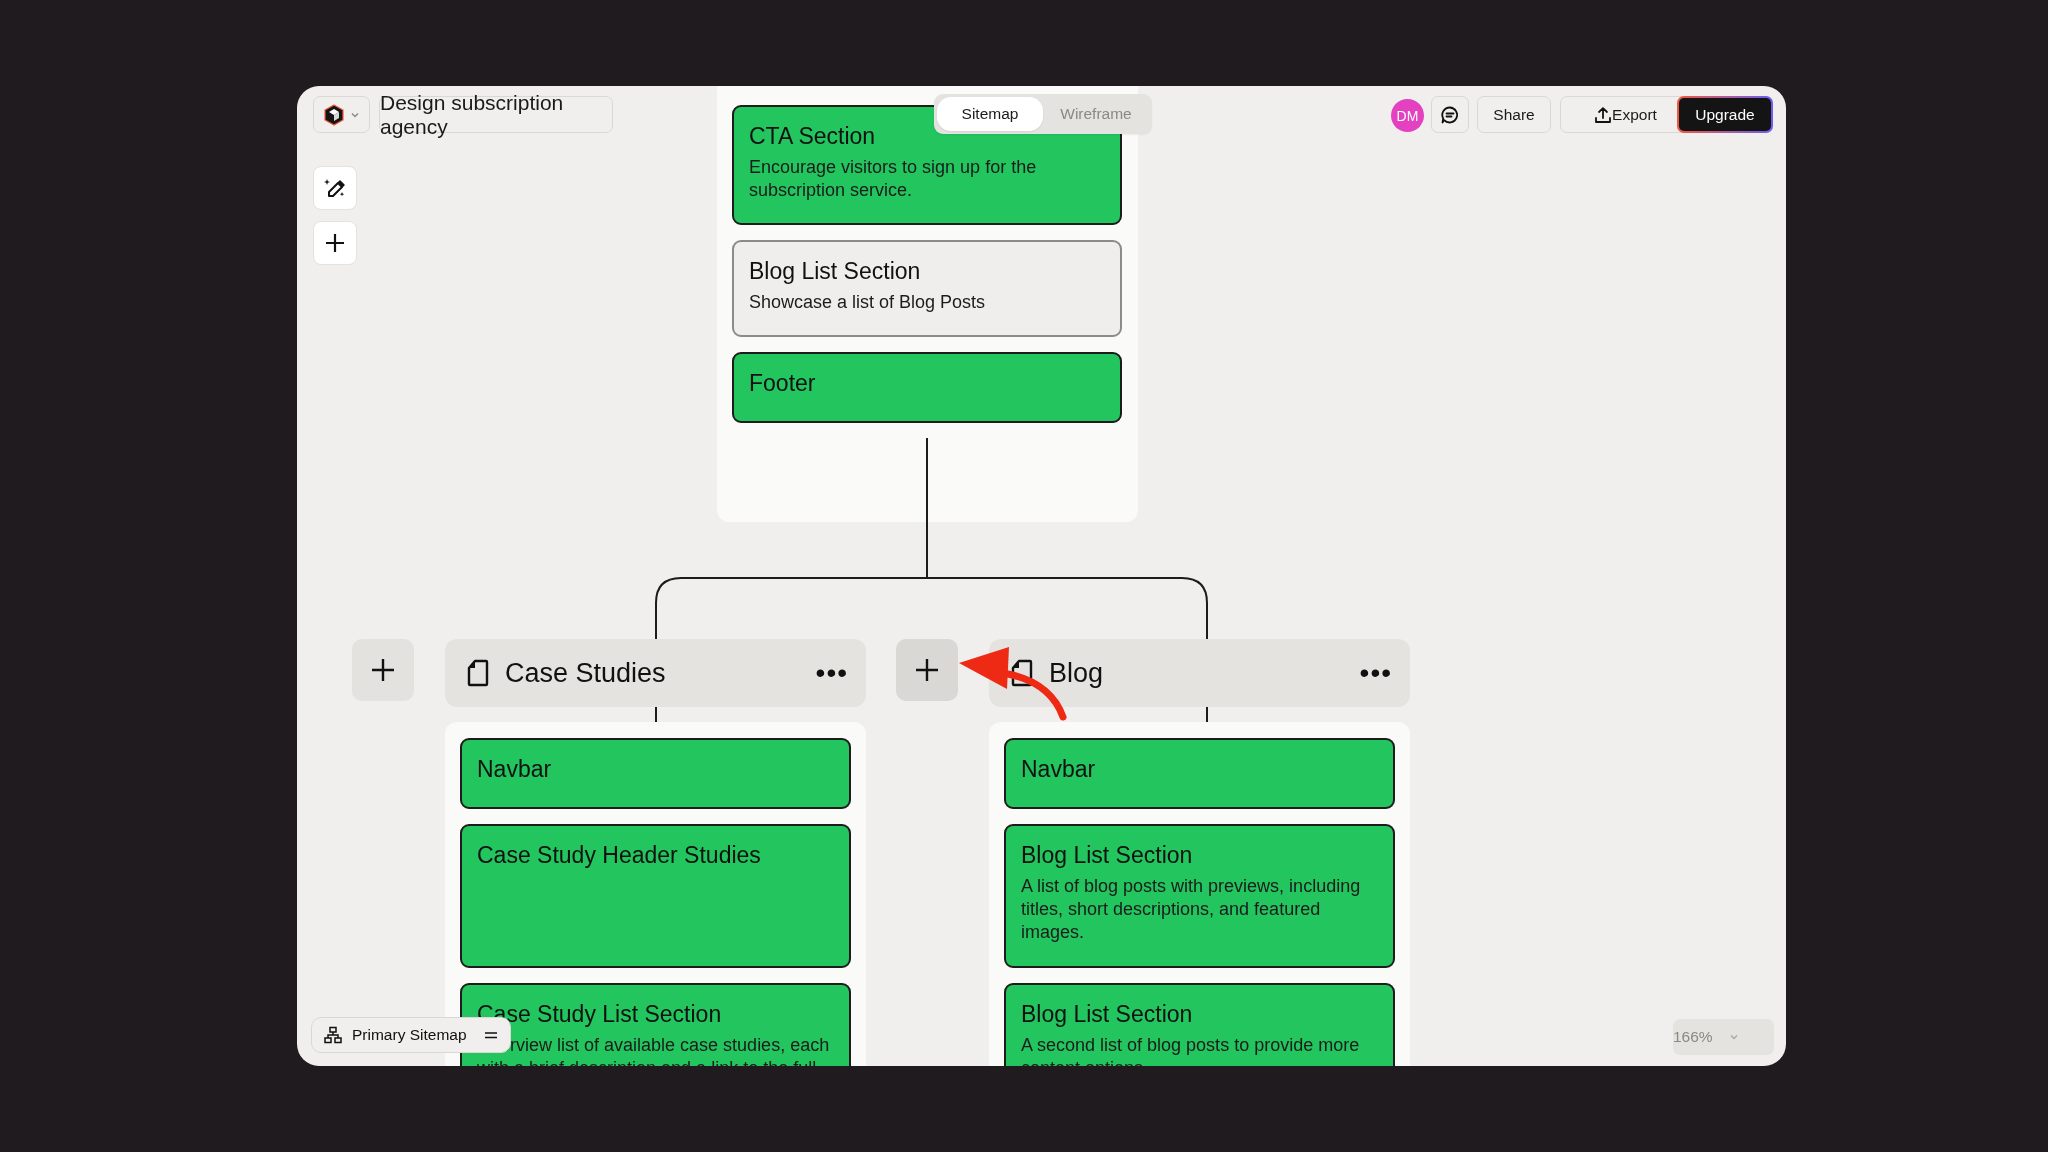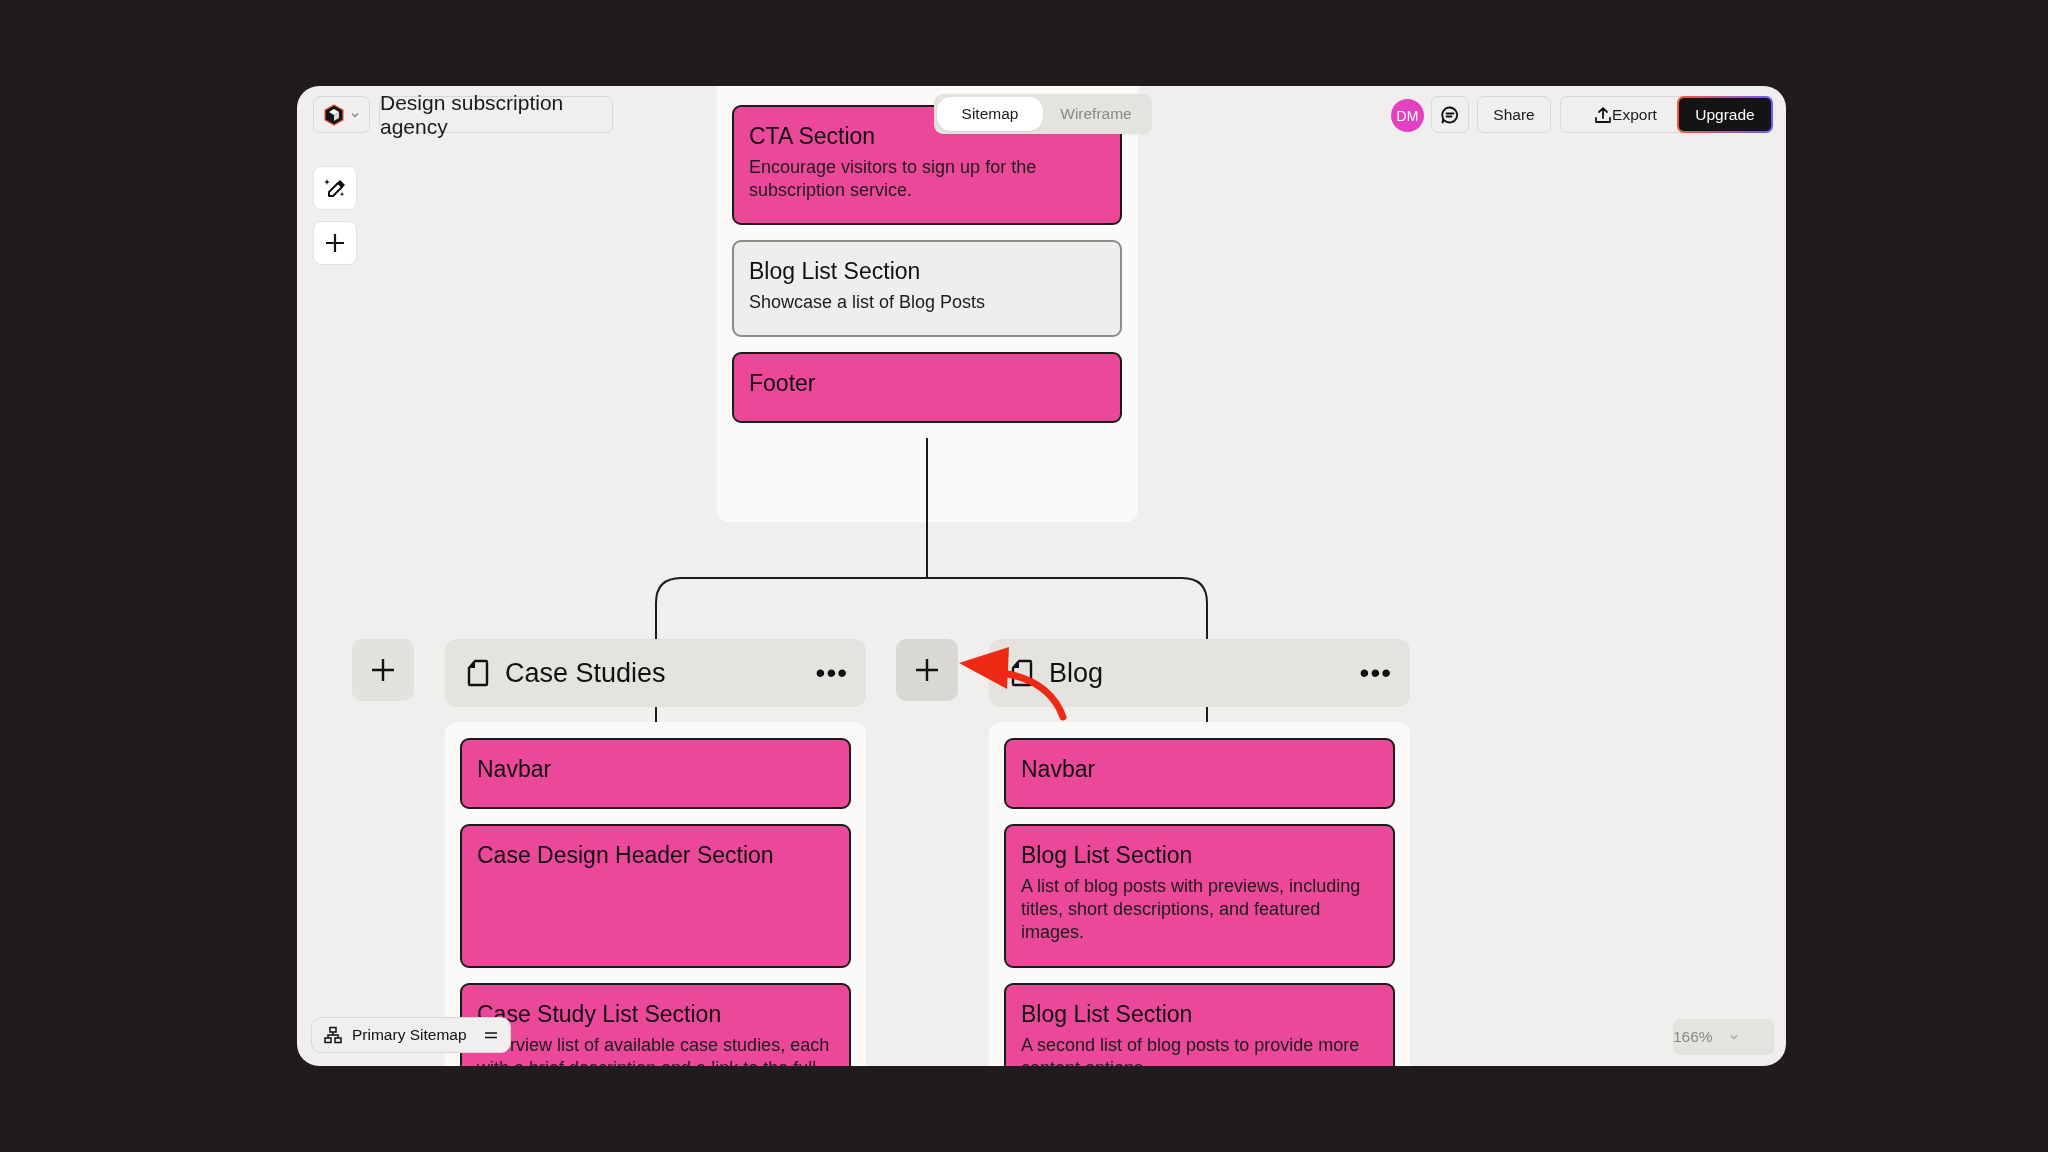--- a/index.html
+++ b/index.html
@@ -52,21 +52,21 @@
   }
   .magic-btn { top: 80px; }
   .add-tool-btn { top: 135px; }
 
   
   .home-panel {
     position: absolute; left: 420px; top: -10px; width: 421px; height: 446px;
     background: #fafaf9; border-radius: 12px;
   }
   .section-card {
-    position: absolute; background: #ec4899; border: 2.5px solid #1c1c1c; border-radius: 9px;
+    position: absolute; background: #22c55e; border: 2.5px solid #1c1c1c; border-radius: 9px;
     padding: 16px 15px 0 15px; cursor: pointer;
   }
   .section-card.selected { background: #efeeec; border-color: #8c8b88; border-width: 2px; }
   .card-title { font-size: 23px; line-height: 27px; color: #111; }
   .card-desc { font-size: 18px; line-height: 23px; color: #1c1c1c; margin-top: 6px; }
 
   .page-header {
     position: absolute; height: 68px; background: #e4e3e0; border-radius: 12px;
     display: flex; align-items: center; padding: 0 18px 0 22px; cursor: pointer;
   }
@@ -133,21 +133,21 @@
         <path d="M2 9 L8 2 V9 Z" fill="#111"></path>
       </svg>
     <span class="page-name">Case Studies</span>
     <span class="dots">•••</span>
   </div>
   <div class="page-body" style="left:148px; top:636px;"></div>
   <div class="section-card" style="left:163px; top:652px; width:391px; height:71px;">
     <div class="card-title">Navbar</div>
   </div>
   <div class="section-card" style="left:163px; top:738px; width:391px; height:144px;">
-    <div class="card-title">Case Design Header Section</div>
+    <div class="card-title">Case Study Header Studies</div>
   </div>
   <div class="section-card" style="left:163px; top:897px; width:391px; height:144px;">
     <div class="card-title">Case Study List Section</div>
     <div class="card-desc">Overview list of available case studies, each with a brief description and a link to the full case study.</div>
   </div>
 
   <div class="add-page-btn hover" style="left:599px; top:553px;">
     <svg width="26" height="26" viewBox="0 0 26 26">
         <path d="M13 2 V24 M2 13 H24" stroke="#111" stroke-width="2.4"></path>
       </svg>

